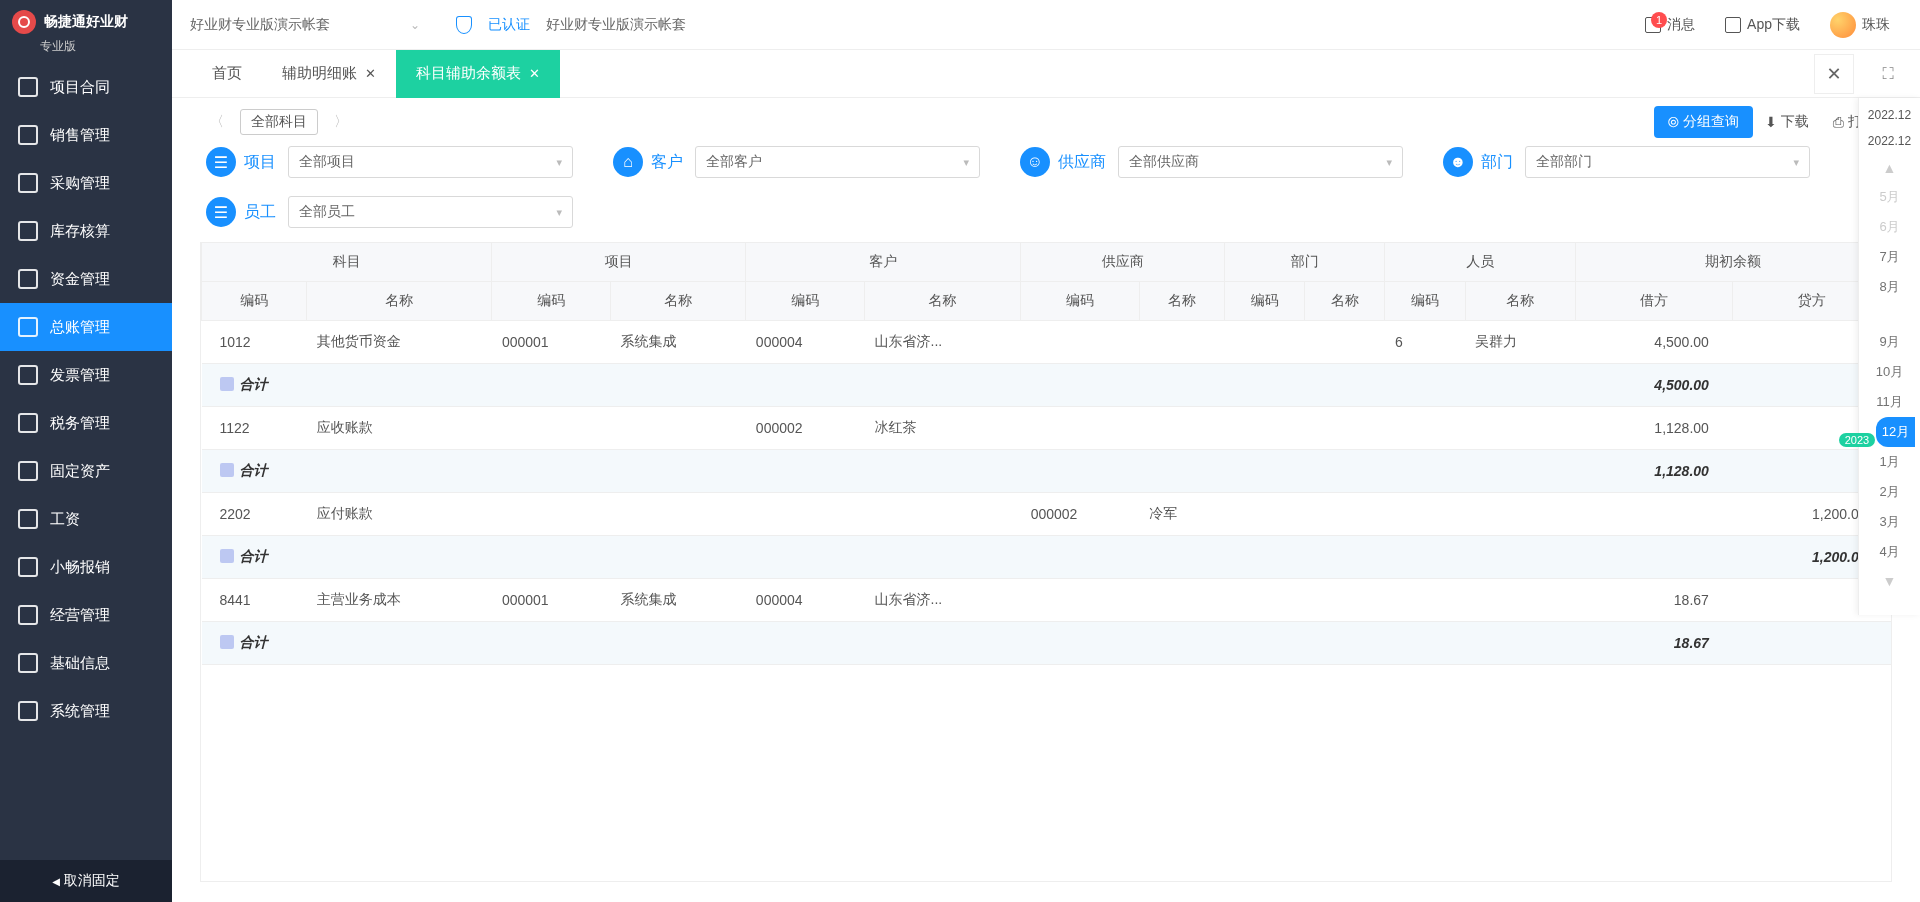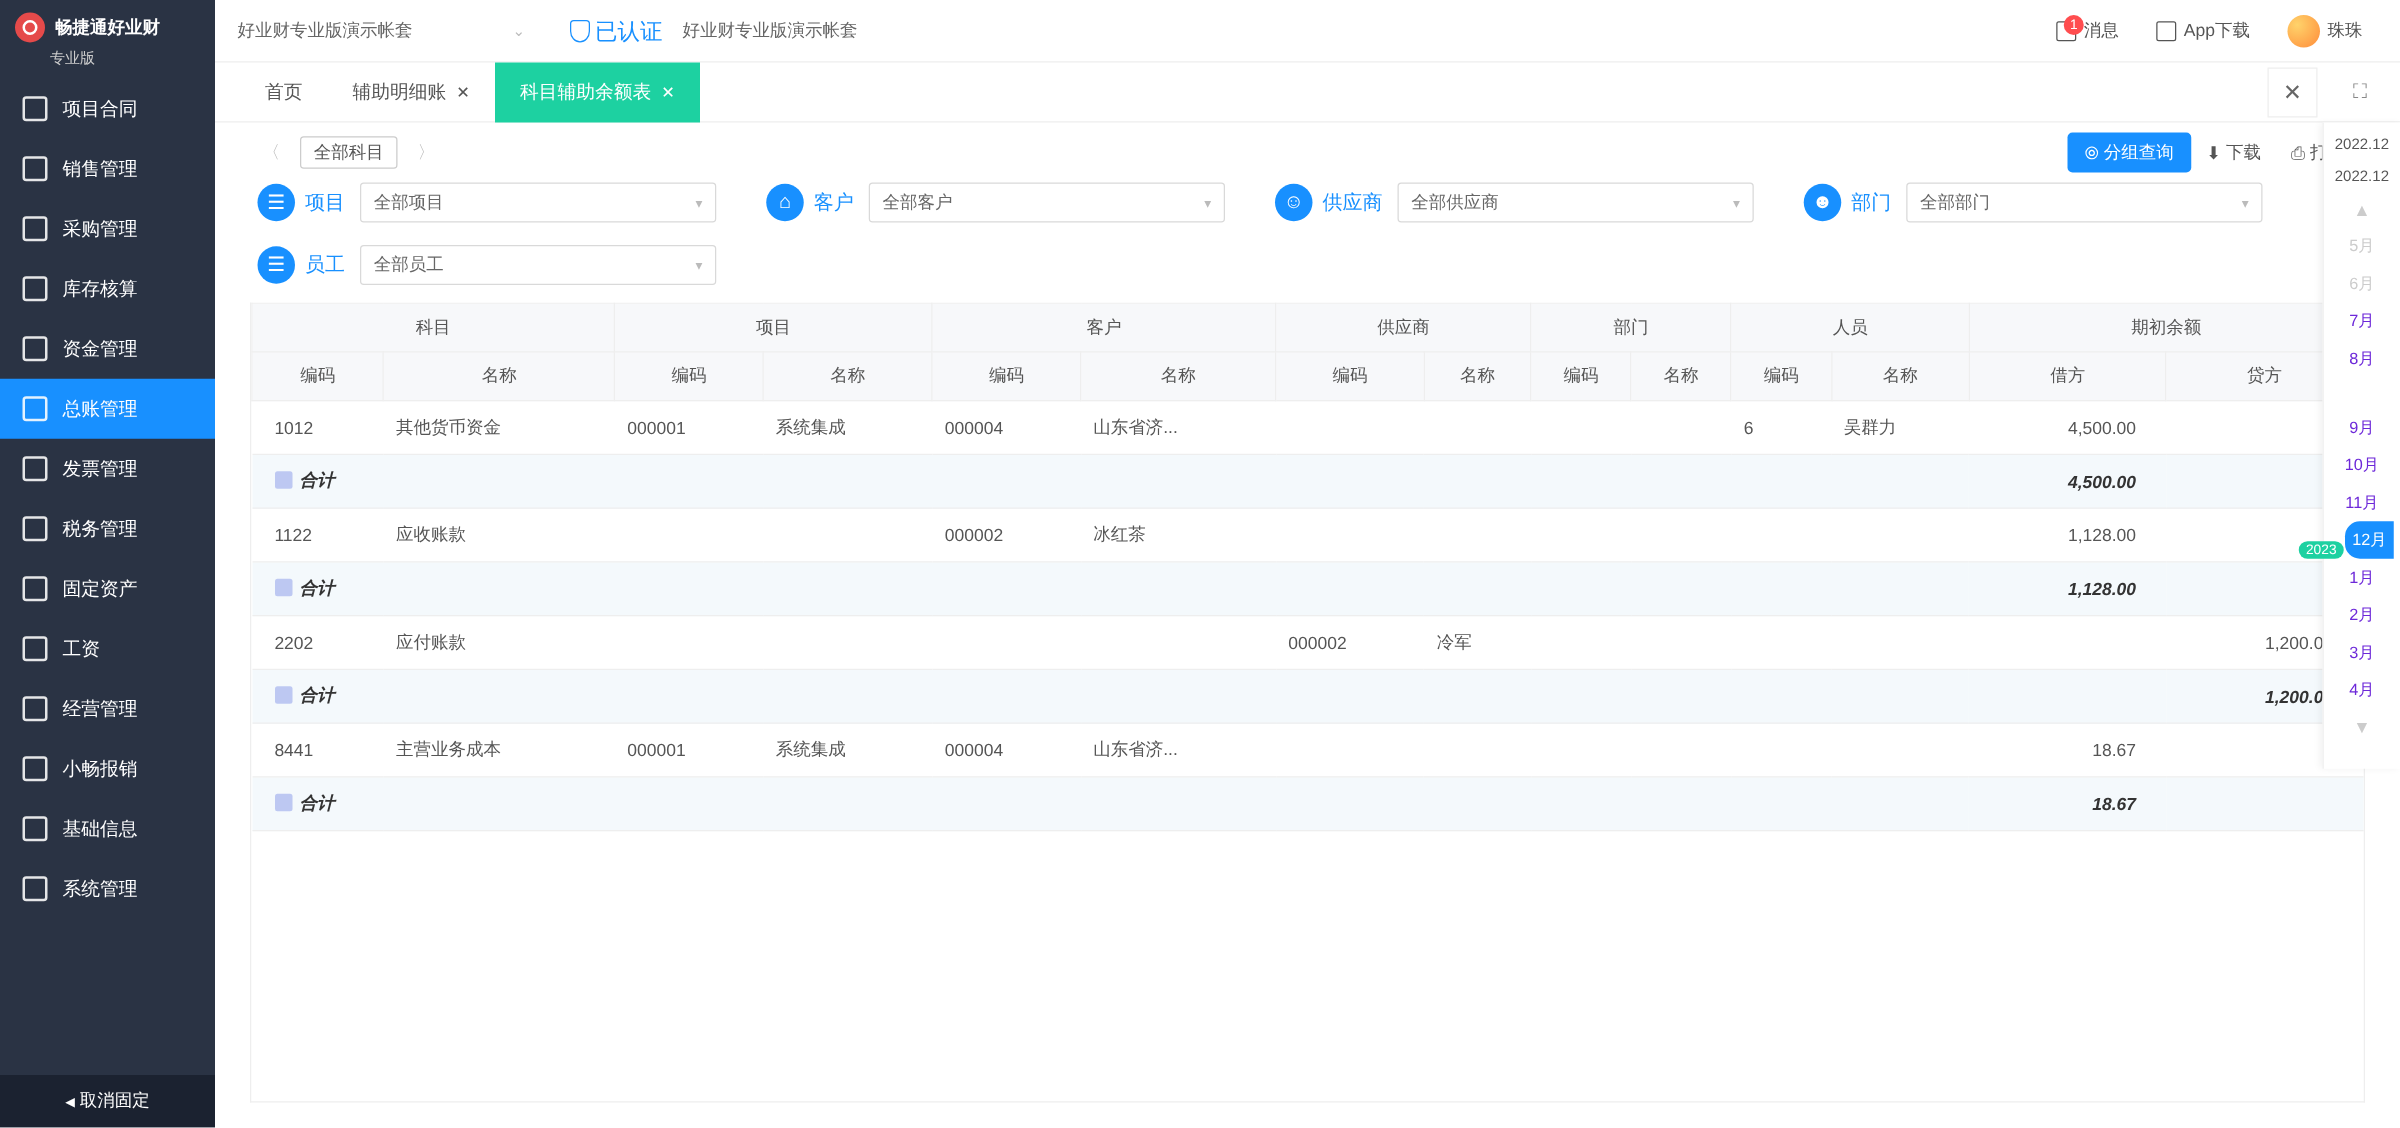--- a/index.html
+++ b/index.html
@@ -19,21 +19,21 @@
     .pin-toggle { padding: 12px; text-align: center; font-size: 14px; background:#1b2230; cursor: pointer; }
     .pin-toggle::before { content:"◀"; font-size: 10px; margin-right: 4px; }
     .nav::-webkit-scrollbar { width:8px; }
     .nav::-webkit-scrollbar-thumb { background:#555; border-radius:4px; }
 
     
     .main { flex:1; display:flex; flex-direction:column; position: relative; }
     .topbar { height: 50px; display:flex; align-items:center; padding: 0 18px; border-bottom:1px solid #eee; gap: 6px; }
     .acct-select { color:#666; font-size:14px; display:flex; align-items:center; gap: 80px; cursor:pointer; }
     .acct-chev { font-size:12px; color:#bbb; }
-    .badge-verified { color:#1890ff; font-size:18px; display:flex; align-items:center; gap:4px; margin-left:30px; }
+    .badge-verified { color:#1890ff; font-size:14px; display:flex; align-items:center; gap:16px; margin-left:30px; }
     .shield-icon { width:16px; height:18px; border:1.5px solid #1890ff; border-radius:3px 3px 50% 50%; display:inline-block; }
     .acct-name { margin-left: 10px; color:#666; font-size:14px; }
     .topbar-spacer { flex:1; }
     .top-action { display:flex; align-items:center; gap:6px; padding:0 12px; color:#555; font-size:14px; cursor:pointer; position:relative; }
     .msg-badge { position:absolute; top:-4px; left:18px; background:#ff4d4f; color:#fff; border-radius:50%; width:16px; height:16px; font-size:11px; display:flex; align-items:center; justify-content:center; }
     .avatar { width:26px; height:26px; border-radius:50%; background: radial-gradient(circle at 30% 30%, #ffd36b, #ff8c3a); }
 
     
     .tabs { height: 48px; display:flex; align-items:center; padding: 0 20px; border-bottom:1px solid #eee; gap:16px; }
     .tab { padding: 0 20px; height:48px; display:flex; align-items:center; font-size:15px; color:#555; cursor:pointer; }
@@ -72,21 +72,21 @@
     tr.subtotal { background:#f4f9fc; font-weight:700; color:#333;font-style:italic; }
     tr.subtotal td:first-child { color:#333; }
     .subtotal-ico { display:inline-block; width:14px; height:14px; background:#6b7fe3; border-radius:2px; margin-right:6px; vertical-align:-2px; opacity:0.4; }
     .arrow-handle { position:absolute; right:0; top:0; width:20px; height:34px; background:#f7f8fa; border-left:1px solid #eee; display:flex; align-items:center; justify-content:center; color:#aaa; cursor:pointer; font-size:12px; }
 
     
     .period-panel { position:absolute; right:0; top:98px; width:62px; background:#fff; border-left:1px solid #eee; box-shadow:-2px 0 6px rgba(0,0,0,0.06); display:flex; flex-direction:column; align-items:center; padding-top:4px; padding-bottom:20px; z-index:5; }
     .period-top { font-size:12px; color:#555; padding:6px 0; cursor:pointer; }
     .period-scroll { flex:1; display:flex; flex-direction:column; align-items:center; }
     .period-chev { color:#ccc; font-size:14px; padding:6px; cursor:pointer; }
-    .period-item { font-size:13px; color:#6d28d9; padding:6px 0; cursor:pointer; width:100%; text-align:center; }
+    .period-item { font-size:13px; color:#737373; padding:6px 0; cursor:pointer; width:100%; text-align:center; }
     .period-item.disabled { color:#ccc; }
     .period-item.active { background:#1890ff; color:#fff; border-radius:12px 0 0 12px; margin-left:12px; }
     .year-badge { position:absolute; right:40px; background:#1dd1a1; color:#fff; font-size:11px; padding:1px 6px; border-radius:10px; }
 
     .sq-ico { width:16px; height:16px; border:1.5px solid currentColor; border-radius:2px; display:inline-block; }
   </style>
 </head>
 <body>
 
 <div class="sidebar">
@@ -131,25 +131,25 @@
       <div class="nav-item">
         <span class="nav-icon"></span>
         <span>固定资产</span>
       </div>
       <div class="nav-item">
         <span class="nav-icon"></span>
         <span>工资</span>
       </div>
       <div class="nav-item">
         <span class="nav-icon"></span>
+        <span>小畅报销</span>
+      </div>
+      <div class="nav-item">
+        <span class="nav-icon"></span>
         <span>经营管理</span>
-      </div>
-      <div class="nav-item">
-        <span class="nav-icon"></span>
-        <span>小畅报销</span>
       </div>
       <div class="nav-item">
         <span class="nav-icon"></span>
         <span>基础信息</span>
       </div>
       <div class="nav-item">
         <span class="nav-icon"></span>
         <span>系统管理</span>
       </div>
     </div>

